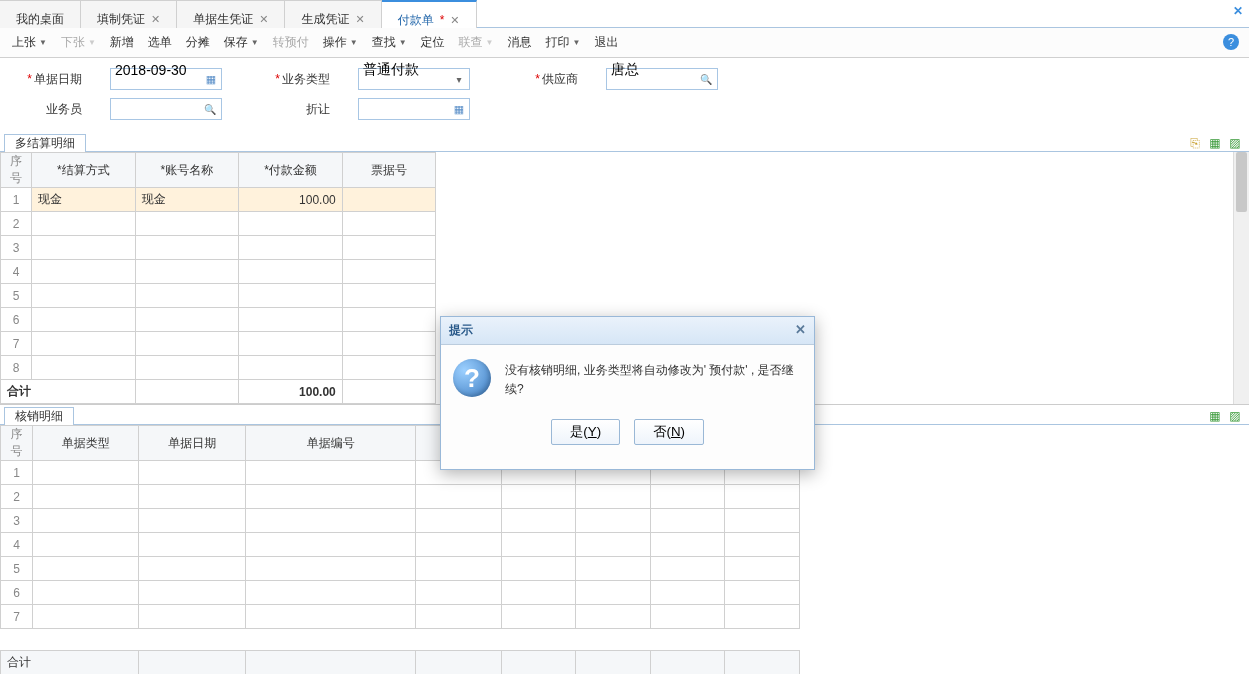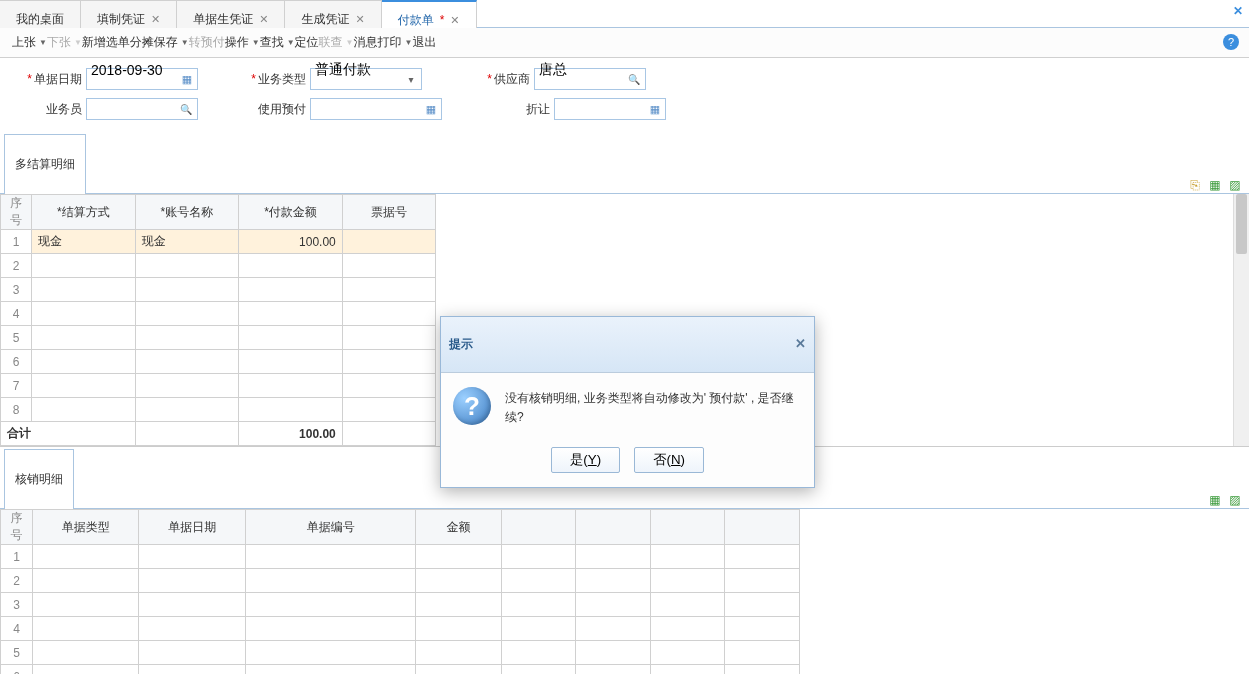--- a/index.html
+++ b/index.html
@@ -7,40 +7,40 @@
 
 
 .tabs { display: flex; border-bottom: 1px solid #aac5e0; background: #fff; height: 28px; }
 .tab { padding: 18px 16px; border-right: 1px solid #d0d0d0; display: flex; align-items: center; gap: 6px; cursor: pointer; background: #f5f5f5; border-top: 1px solid #d0d0d0; }
 .tab.active { background: #fff; border-top: 2px solid #3b8ede; border-bottom: 1px solid #fff; margin-bottom: -1px; color: #2266aa; }
 .tab-close { color: #888; cursor: pointer; font-size: 11px; }
 .tab-star { color: #d00; }
 .tab-right-close { margin-left: auto; padding: 4px 6px; color: #3b8ede; font-weight: bold; cursor: pointer; }
 
 
-.toolbar { display: flex; align-items: center; padding: 6px 12px; border-bottom: 1px solid #d0d0d0; background: #fcfcfc; position: relative; }
+.toolbar { display: flex; align-items: center; padding: 6px 12px; gap: 14px; border-bottom: 1px solid #d0d0d0; background: #fcfcfc; position: relative; }
 .tb-item { cursor: pointer; display: flex; align-items: center; gap: 2px; }
 .tb-item.disabled { color: #aaa; cursor: default; }
 .caret { font-size: 8px; color: #666; margin-left:1px; }
 .tb-item.disabled .caret { color: #ccc; }
 .help-icon { position: absolute; right: 10px; top: 6px; width: 16px; height: 16px; border-radius: 50%; background: #3b8ede; color: #fff; text-align: center; line-height: 16px; font-size: 11px; cursor: pointer; }
 
 
 .form-area { padding: 10px 14px 4px; }
 .form-row { display: flex; gap: 40px; margin-bottom: 8px; flex-wrap: wrap; }
-.field { display: flex; align-items: center; }
+.field { display: flex; align-items: center; gap: 24px; }
 .field label { width: 72px; text-align: right; padding-right: 4px; }
 .req { color: #d00; margin-right: 2px; }
 .input-wrap { position: relative; display: inline-flex; align-items: center; border: 1px solid #a8c6e4; background: #fff; height: 22px; }
 .input-wrap input { border: none; outline: none; padding: 2px 22px 20px 4px; font-size: 14px; width: 110px; background: transparent; }
 .input-icon { position: absolute; right: 3px; width: 14px; height: 14px; display: flex; align-items: center; justify-content: center; color: #5a8fc8; font-size: 11px; cursor: pointer; }
 
 
 .section-tabs { display: flex; border-bottom: 1px solid #aac5e0; margin-top: 2px; align-items: flex-end; }
-.section-tab { padding: 21px 10px; border: 1px solid #aac5e0; border-bottom: none; background: #fff; margin-left: 4px; margin-bottom: -1px; cursor: pointer; }
+.section-tab { padding: 0 10px; border: 1px solid #aac5e0; border-bottom: none; background: #fff; margin-left: 4px; margin-bottom: -1px; cursor: pointer; }
 .section-icons { margin-left: auto; display: flex; gap: 4px; padding-right: 6px; }
 .section-icons span { width: 16px; height: 16px; display: inline-flex; align-items: center; justify-content: center; cursor: pointer; }
 
 
 .grid-wrap { position: relative; border-bottom: 1px solid #ccc; }
 .grid { border-collapse: collapse; width: 436px; }
 .grid th, .grid td { border: 1px solid #d0d0d0; height: 24px; padding: 0 6px; text-align: left; font-weight: normal; }
 .grid th { background: #f5f7f9; text-align: center; }
 .grid .rownum { width: 30px; text-align: center; color: #888; background: #f5f7f9; }
 .grid td.rownum { background: #fff; }
@@ -52,26 +52,26 @@
 .scroll-thumb { position: absolute; top: 0; left: 2px; right: 2px; height: 60px; background: #c8c8c8; border-radius: 2px; }
 
 .grid2 { border-collapse: collapse; width: 800px; }
 .grid2 th, .grid2 td { border: 1px solid #d0d0d0; height: 24px; padding: 0 6px; font-weight: normal; }
 .grid2 th { background: #f5f7f9; text-align: center; }
 .grid2 .rownum { width: 30px; text-align: center; color: #888; }
 .grid2 td.rownum { background: #fff; }
 
 
 .dialog { position: absolute; left: 440px; top: 316px; width: 375px; background: #fdfdfd; border: 1px solid #99b8d8; box-shadow: 0 4px 16px rgba(0,0,0,0.3); }
-.dlg-title { background: linear-gradient(#eaf2fb,#d6e6f6); padding: 19px 8px; font-weight: bold; color: #2a5a8a; display: flex; justify-content: space-between; border-bottom: 1px solid #bcd; }
+.dlg-title { background: linear-gradient(#eaf2fb,#d6e6f6); padding: 5px 8px; font-weight: bold; color: #2a5a8a; display: flex; justify-content: space-between; border-bottom: 1px solid #bcd; }
 .dlg-close { cursor: pointer; color: #5a7a9a; font-size: 13px; }
 .dlg-body { padding: 14px 12px 10px; display: flex; gap: 14px; }
 .dlg-icon { width: 38px; height: 38px; border-radius: 50%; background: radial-gradient(circle at 30% 30%, #9cd0ff, #3b7abf); display: flex; align-items: center; justify-content: center; color: #fff; font-size: 26px; font-weight: bold; flex-shrink: 0; box-shadow: inset -2px -2px 4px rgba(0,0,0,0.2); }
 .dlg-msg { line-height: 1.6; padding-top: 2px; }
-.dlg-buttons { text-align: center; padding: 10px 0 14px; display: flex; justify-content: center; gap: 14px; }
+.dlg-buttons { text-align: center; padding: 10px 0 24px; display: flex; justify-content: center; gap: 14px; }
 .dlg-btn { padding: 3px 18px; border: 1px solid #9ab8d6; background: linear-gradient(#fff,#eef4fb); cursor: pointer; border-radius: 2px; }
 .dlg-btn u { text-decoration: underline; }
 
 
 .ic-cal::before { content: "▦"; font-size: 11px; }
 .ic-search::before { content: "🔍"; font-size: 10px; }
 .ic-drop::before { content: "▾"; font-size: 10px; color:#666; }
 </style>
 </head>
 <body>
@@ -176,27 +176,20 @@
           <span class="input-icon ic-search"></span>
         </span>
     </div>
   </div>
   <div class="form-row">
     <div class="field">
       <label><span>业务员</span></label>
       <span class="input-wrap">
           <input style="">
           <span class="input-icon ic-search"></span>
-        </span>
-    </div>
-    <div class="field">
-      <label><span>使用预付</span></label>
-      <span class="input-wrap">
-          <input style="width: 130px;">
-          <span class="input-icon ic-cal"></span>
         </span>
     </div>
     <div class="field">
       <label><span>折让</span></label>
       <span class="input-wrap">
           <input style="">
           <span class="input-icon ic-cal"></span>
         </span>
     </div>
   </div>

